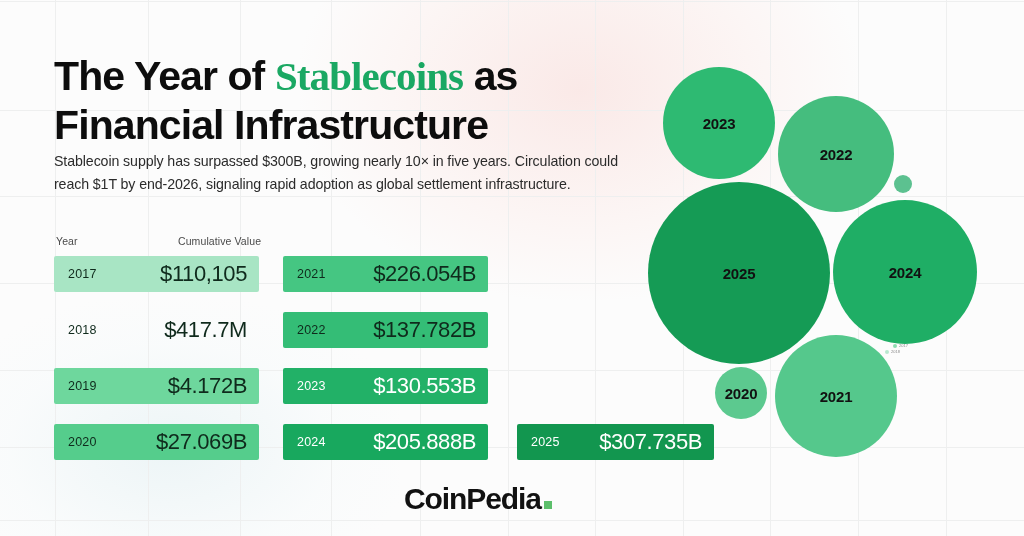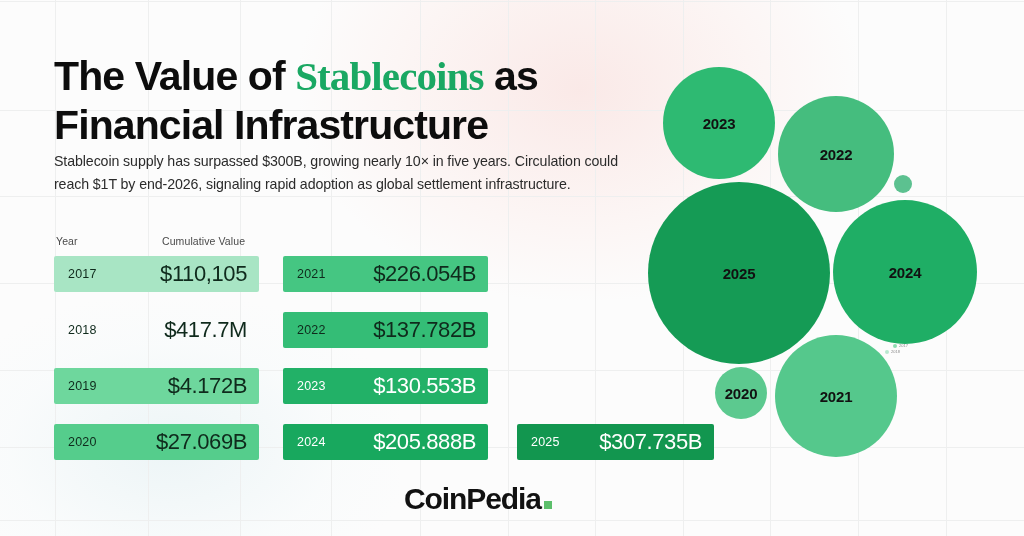--- a/index.html
+++ b/index.html
@@ -36,21 +36,21 @@
   .headline .accent{color:#1aa863;font-family:Liberation Serif, serif;}
   .subtitle{
     position:absolute;left:54px;top:150px;width:600px;
     font-size:14.2px;line-height:23px;color:#2b2b2b;font-weight:normal;
     letter-spacing:-0.1px;
   }
 
   
   .tbl-head{position:absolute;font-size:10.5px;color:#4a4a4a;letter-spacing:.1px;}
   .th-year{left:56px;top:235px;text-align:right;}
-  .th-val{left:162px;top:235px;}
+  .th-val{left:178px;top:235px;}
 
   .bar{
     position:absolute;height:36px;border-radius:2px;
     display:flex;align-items:center;justify-content:space-between;
     box-sizing:border-box;padding:0 12px 0 14px;
   }
   .bar .yr{font-size:12.5px;font-weight:normal;letter-spacing:.2px;}
   .bar .val{font-size:22px;font-weight:normal;letter-spacing:-0.4px;}
 
   
@@ -92,21 +92,21 @@
       <div class="h" style="top: 1px;"></div>
       <div class="h" style="top: 110px;"></div>
       <div class="h" style="top: 196px;"></div>
       <div class="h" style="top: 283px;"></div>
       <div class="h" style="top: 370px;"></div>
       <div class="h" style="top: 447px;"></div>
       <div class="h" style="top: 520px;"></div>
     </div>
 
   <div class="headline">
-    <span>The Value of </span><span class="accent">Stablecoins</span><span> as</span><br>
+    <span>The Year of </span><span class="accent">Stablecoins</span><span> as</span><br>
     <span>Financial Infrastructure</span>
   </div>
 
   <div class="subtitle">Stablecoin supply has surpassed $300B, growing nearly 10× in five years. Circulation could reach $1T by end-2026, signaling rapid adoption as global settlement infrastructure.</div>
 
   <div class="tbl-head th-year">Year</div>
   <div class="tbl-head th-val">Cumulative Value</div>
 
   <div id="bars-layer">
       <div class="bar" style="left: 54px; top: 256px; width: 205px; background: rgb(168, 229, 196); color: rgb(15, 42, 28);">

